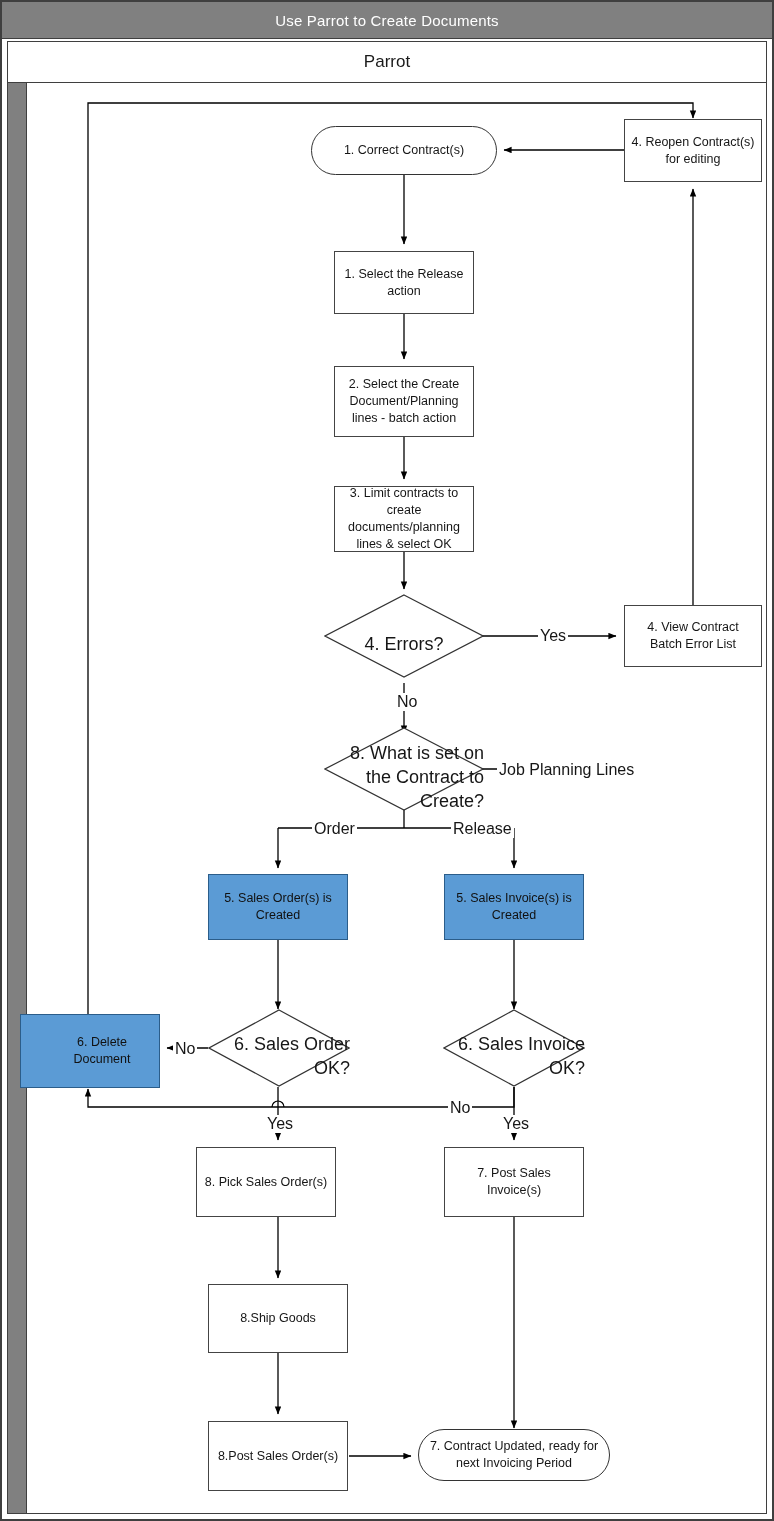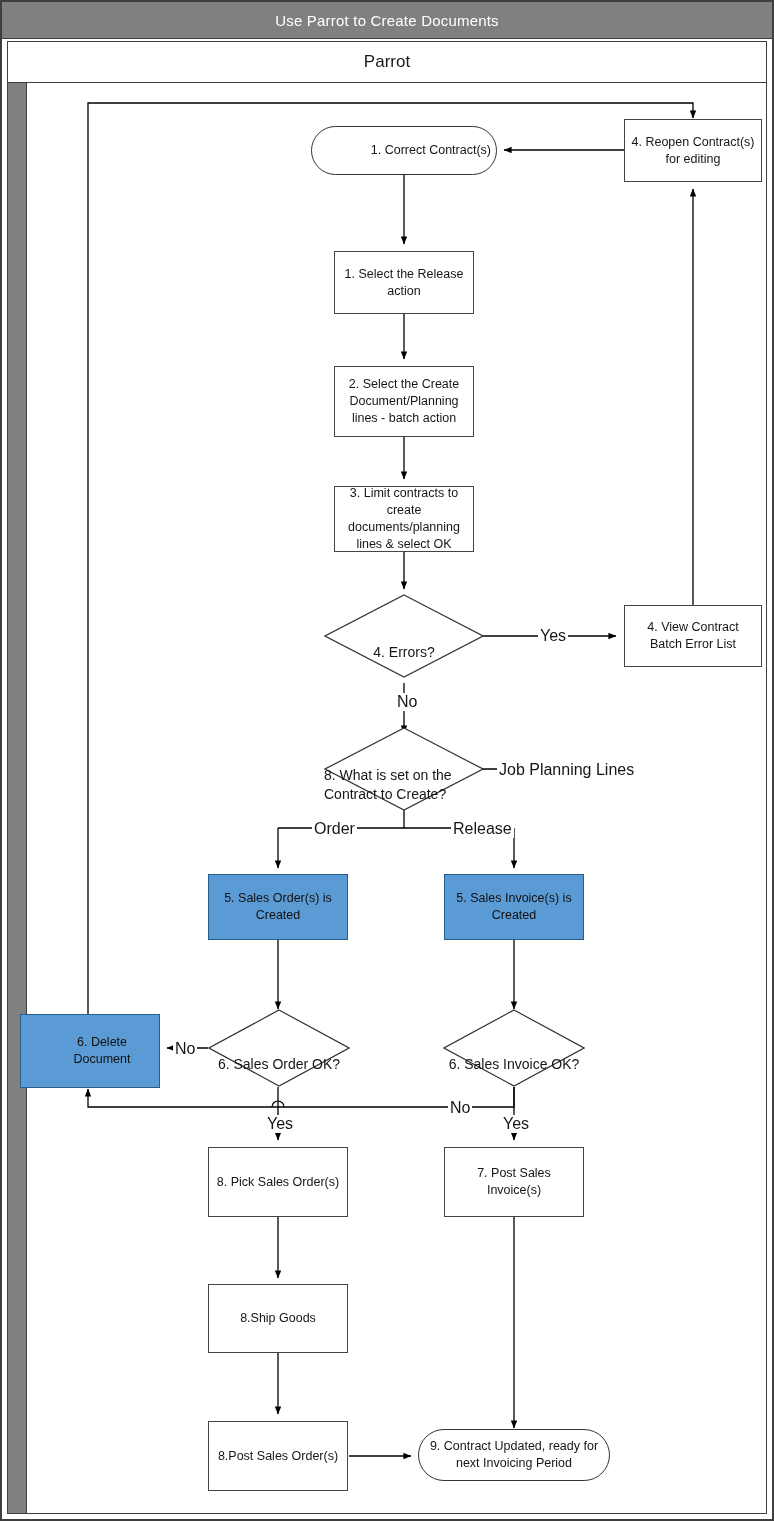--- a/index.html
+++ b/index.html
@@ -97,21 +97,20 @@
   }
   .node.proc-blue {
     border: 1px solid #2b5d8a;
     background: #5b9bd5;
     color: #111111;
     text-align: center;
   }
   .node.term {
     border: 1px solid #333333;
     border-radius: 26px;
-    justify-content: flex-end;
   }
   .node.predef {
     border: 1px solid #444444;
   }
   .node.predef::before,
   .node.predef::after {
     content: "";
     position: absolute;
     top: 0; bottom: 0;
     width: 0;
@@ -120,27 +119,27 @@
   .node.predef::before { left: 8px; }
   .node.predef::after  { right: 8px; }
   .node .txt { padding: 0 5px; display: block; }
   
   .dia {
     position: absolute;
   }
   .dia svg { position: absolute; left: 0; top: 0; }
   .dia .dtxt {
     position: absolute;
-    left: 0; top: 16px;
+    left: 0; top: 8px;
     width: 100%; height: 100%;
     display: flex;
     align-items: center;
     justify-content: center;
-    text-align: left;
-    font-size: 14px;
+    text-align: right;
+    font-size: 18px;
     line-height: 1.35;
     color: #161616;
   }
   
   .elabel {
     position: absolute;
     font-size: 16px;
     color: #161616;
     background: #ffffff;
     padding: 0 2px;
@@ -283,38 +282,38 @@
     <svg width="142" height="78" viewBox="0 0 142 78">
       <polygon points="71,1 141,39 71,77 1,39" fill="#ffffff" stroke="#333333" stroke-width="1.2"></polygon>
     </svg>
     <div class="dtxt">6. Sales Invoice OK?</div>
   </div>
 
   <div class="node proc-blue" style="left:20px; top:1014px; width:140px; height:74px;padding-left:24px;">
     <span class="txt">6. Delete Document</span>
   </div>
 
-  <div class="node proc" style="left:208px; top:1147px; width:140px; height:70px;">
+  <div class="node proc" style="left:196px; top:1147px; width:140px; height:70px;">
     <span class="txt">8. Pick Sales Order(s)</span>
   </div>
 
   <div class="node proc" style="left:444px; top:1147px; width:140px; height:70px;">
     <span class="txt">7. Post Sales Invoice(s)</span>
   </div>
 
   <div class="node proc" style="left:208px; top:1284px; width:140px; height:69px;">
     <span class="txt">8.Ship Goods</span>
   </div>
 
   <div class="node proc" style="left:208px; top:1421px; width:140px; height:70px;">
     <span class="txt">8.Post Sales Order(s)</span>
   </div>
 
   <div class="node term" style="left:418px; top:1429px; width:192px; height:52px;">
-    <span class="txt">9. Contract Updated, ready for next Invoicing Period</span>
+    <span class="txt">7. Contract Updated, ready for next Invoicing Period</span>
   </div>
 
   <div class="elabel" style="left:538px; top:627px;">Yes</div>
 
   <div class="elabel" style="left:395px; top:693px;">No</div>
 
   <div class="elabel" style="left:497px; top:761px;">Job Planning Lines</div>
 
   <div class="elabel" style="left:312px; top:820px;">Order</div>
 

